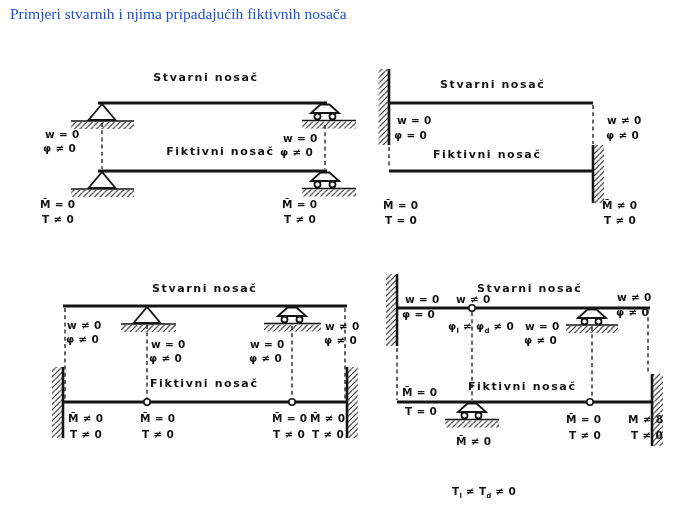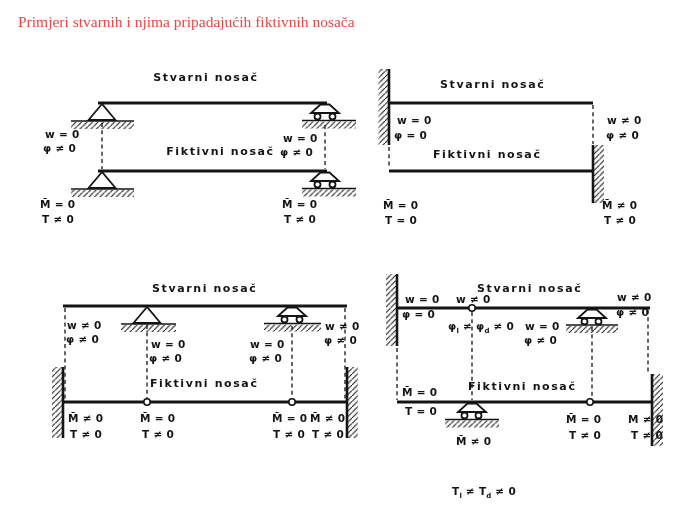--- a/index.html
+++ b/index.html
@@ -1,19 +1,19 @@
 <!DOCTYPE html>
 <html><head>
 <meta charset="utf-8">
 <style>
   html,body{margin:0;padding:0;background:#ffffff;}
   .canvas{position:relative;width:680px;height:506px;background:#ffffff;overflow:hidden;
           font-family:"DejaVu Sans","Liberation Sans",sans-serif;color:#141414;}
-  .page-title{position:absolute;left:10px;top:5px;margin:8px;
-              font:15.5px "Liberation Serif",serif;font-weight:400;color:#ef4444;white-space:nowrap;}
+  .page-title{position:absolute;left:10px;top:5px;margin:0;
+              font:15.5px "Liberation Serif",serif;font-weight:400;color:#1d4ed8;white-space:nowrap;}
   .lbl{position:absolute;font-weight:700;font-size:10.5px;line-height:1.05;
        white-space:nowrap;letter-spacing:0.3px;color:#141414;}
   .lbl sub{font-size:7px;letter-spacing:0;}
   .dtitle{font-size:11px;letter-spacing:1.6px;text-align:center;}
   svg.linework{position:absolute;left:0;top:0;}
   .beam{stroke:#141414;stroke-width:3;fill:none;}
   .thin{stroke:#141414;stroke-width:1.6;fill:none;}
   .wall{stroke:#141414;stroke-width:2.6;fill:none;}
   .dash{stroke:#141414;stroke-width:1.3;fill:none;stroke-dasharray:4 3.2;}
   .sup{fill:#ffffff;stroke:#141414;stroke-width:1.8;}
@@ -182,16 +182,16 @@
   <div class="lbl" style="left:525px;top:321px;">w = 0</div>
   <div class="lbl" style="left:524px;top:335px;">φ ≠ 0</div>
   <div class="lbl" style="left:617px;top:292px;">w ≠ 0</div>
   <div class="lbl" style="left:616px;top:307px;">φ ≠ 0</div>
   <div class="lbl" style="left:402px;top:387px;">M̄ = 0</div>
   <div class="lbl" style="left:405px;top:406px;">T = 0</div>
   <div class="lbl" style="left:456px;top:436px;">M̄ ≠ 0</div>
   <div class="lbl" style="left:452px;top:454px;margin-top:32px;"><span>T</span><sub>l</sub><span> ≠ T</span><sub>d</sub><span> ≠ 0</span></div>
   <div class="lbl" style="left:566px;top:414px;">M̄ = 0</div>
   <div class="lbl" style="left:569px;top:430px;">T ≠ 0</div>
-  <div class="lbl" style="left:628px;top:414px;">M ≠ 0</div>
+  <div class="lbl" style="left:628px;top:414px;">M ≠ 8</div>
   <div class="lbl" style="left:631px;top:430px;">T ≠ 0</div>
 
 </div>
 
 </body></html>

